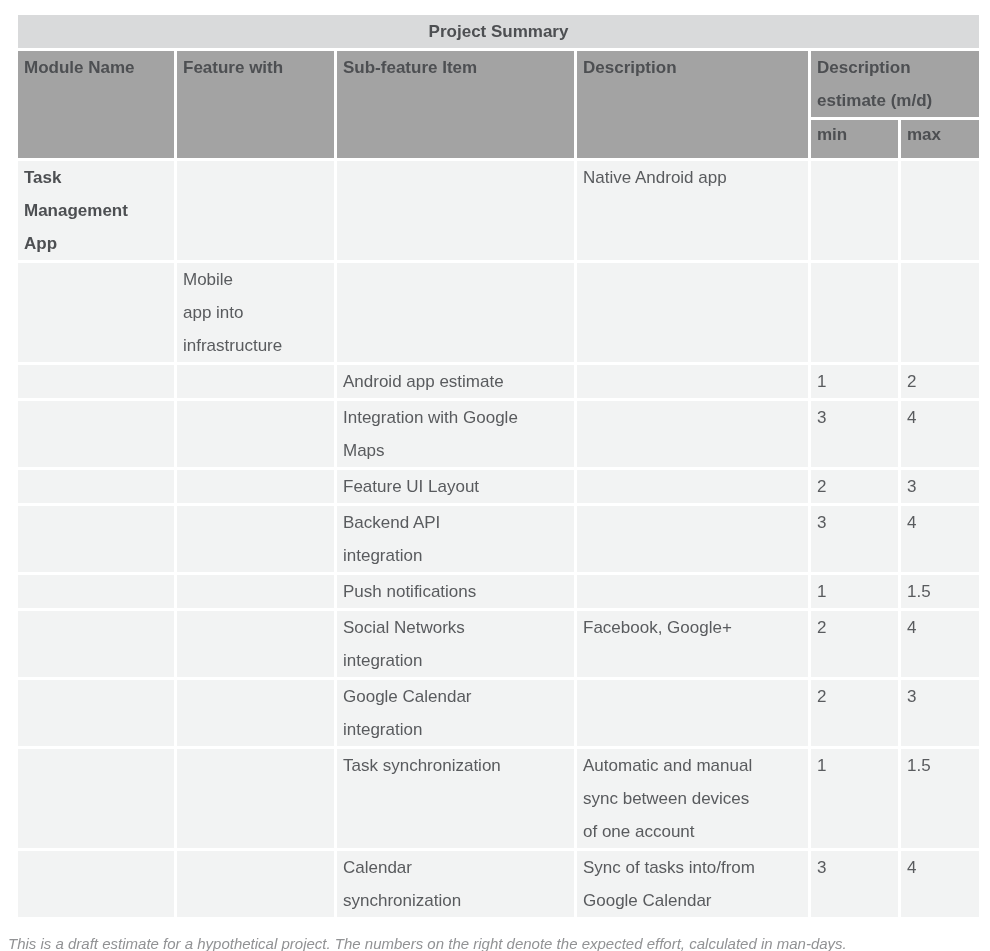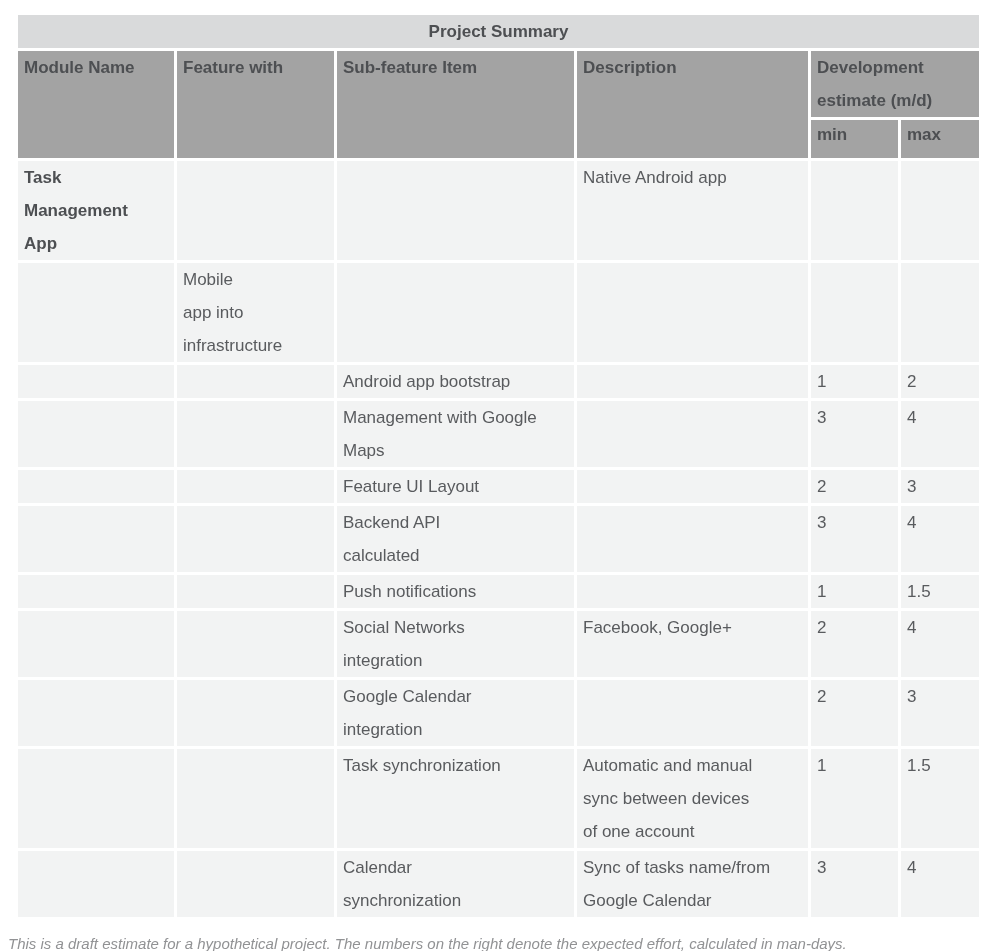--- a/index.html
+++ b/index.html
@@ -82,21 +82,21 @@
     </colgroup>
     <thead>
       <tr>
         <th class="title-cell" colspan="6">Project Summary</th>
       </tr>
       <tr>
         <th class="head" rowspan="2">Module Name</th>
         <th class="head" rowspan="2">Feature with</th>
         <th class="head" rowspan="2">Sub-feature Item</th>
         <th class="head" rowspan="2">Description</th>
-        <th class="head" colspan="2">Development estimate (m/d)</th>
+        <th class="head" colspan="2">Description estimate (m/d)</th>
       </tr>
       <tr class="subhead">
         <th class="head">min</th>
         <th class="head">max</th>
       </tr>
     </thead>
     <tbody>
       <tr>
         <td class="cell bold">Task
 Management
@@ -113,47 +113,47 @@
 app into
 infrastructure</td>
         <td class="cell"></td>
         <td class="cell"></td>
         <td class="cell"></td>
         <td class="cell"></td>
       </tr>
       <tr>
         <td class="cell"></td>
         <td class="cell"></td>
-        <td class="cell">Android app bootstrap</td>
+        <td class="cell">Android app estimate</td>
         <td class="cell"></td>
         <td class="cell">1</td>
         <td class="cell">2</td>
       </tr>
       <tr>
         <td class="cell"></td>
         <td class="cell"></td>
-        <td class="cell">Management with Google
+        <td class="cell">Integration with Google
 Maps</td>
         <td class="cell"></td>
         <td class="cell">3</td>
         <td class="cell">4</td>
       </tr>
       <tr>
         <td class="cell"></td>
         <td class="cell"></td>
         <td class="cell">Feature UI Layout</td>
         <td class="cell"></td>
         <td class="cell">2</td>
         <td class="cell">3</td>
       </tr>
       <tr>
         <td class="cell"></td>
         <td class="cell"></td>
         <td class="cell">Backend API
-calculated</td>
+integration</td>
         <td class="cell"></td>
         <td class="cell">3</td>
         <td class="cell">4</td>
       </tr>
       <tr>
         <td class="cell"></td>
         <td class="cell"></td>
         <td class="cell">Push notifications</td>
         <td class="cell"></td>
         <td class="cell">1</td>
@@ -185,21 +185,21 @@
 sync between devices
 of one account</td>
         <td class="cell">1</td>
         <td class="cell">1.5</td>
       </tr>
       <tr>
         <td class="cell"></td>
         <td class="cell"></td>
         <td class="cell">Calendar
 synchronization</td>
-        <td class="cell">Sync of tasks name/from
+        <td class="cell">Sync of tasks into/from
 Google Calendar</td>
         <td class="cell">3</td>
         <td class="cell">4</td>
       </tr>
     </tbody>
   </table>
 
   <p class="footnote">This is a draft estimate for a hypothetical project. The numbers on the right denote the expected effort, calculated in man-days.</p>
 
 </div>

